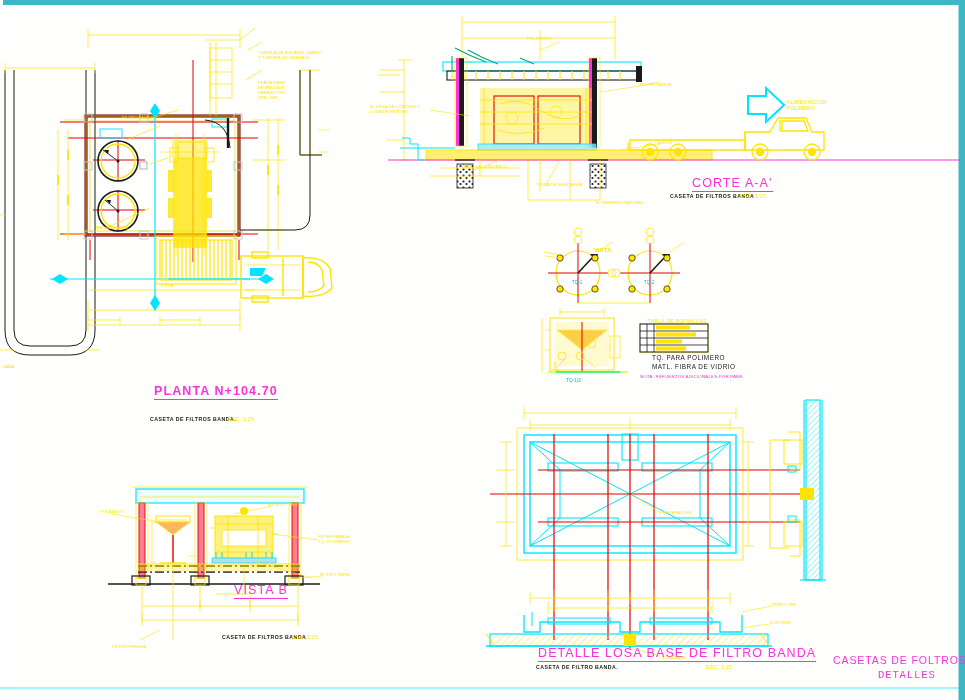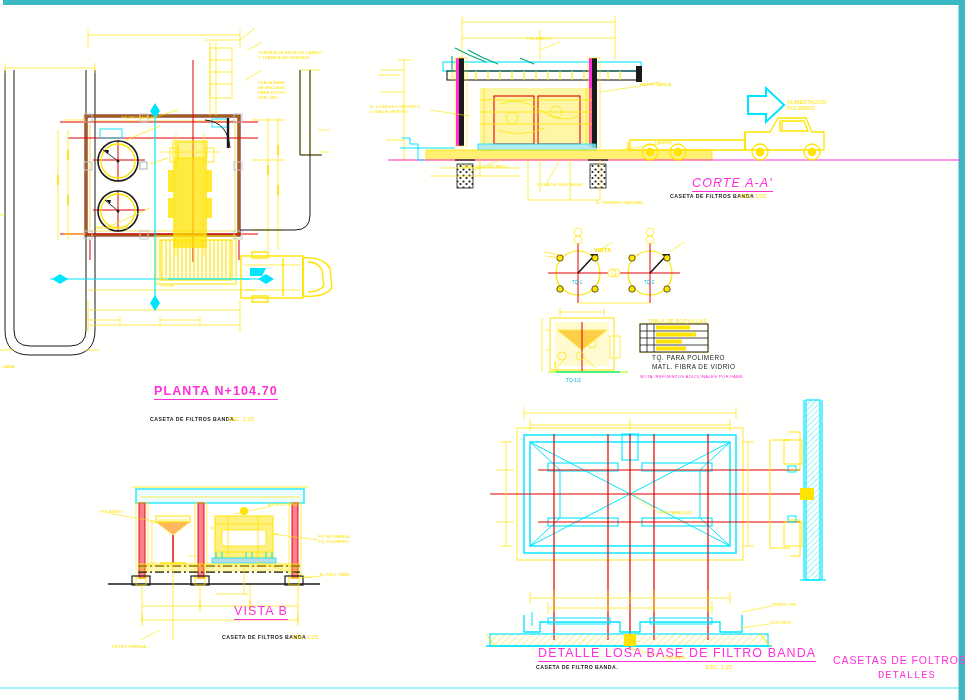--- a/index.html
+++ b/index.html
@@ -649,25 +649,25 @@
         <path d="M740 628 L770 624"></path>
       </g>
     </g>
 
   </svg>
 
   <div class="ttl title-main ul" style="left:154px;top:384px;font-weight:bold;">PLANTA  N+104.70</div>
   <div class="ttl title-sub" style="left:150px;top:416px;">CASETA DE FILTROS BANDA.</div>
   <div class="ttl title-scale" style="left:228px;top:416px;">ESC. 1:25</div>
 
-  <div class="ttl title-main ul" style="left:692px;top:176px;font-style:italic;">CORTE   A-A'</div>
+  <div class="ttl title-main ul" style="left:692px;top:176px;">CORTE   A-A'</div>
   <div class="ttl title-sub" style="left:670px;top:193px;">CASETA DE FILTROS BANDA</div>
   <div class="ttl title-scale" style="left:740px;top:193px;">ESC. 1:25</div>
 
-  <div class="ttl title-main ul" style="left:234px;top:604px;">VISTA  B</div>
+  <div class="ttl title-main ul" style="left:234px;top:583px;">VISTA  B</div>
   <div class="ttl title-sub" style="left:222px;top:634px;">CASETA DE FILTROS BANDA</div>
   <div class="ttl title-scale" style="left:292px;top:634px;">ESC. 1:25</div>
 
   <div class="ttl title-main ul" style="left:538px;top:646px;">DETALLE LOSA BASE DE FILTRO BANDA</div>
   <div class="ttl title-sub" style="left:536px;top:664px;">CASETA DE FILTRO BANDA.</div>
   <div class="ttl title-scale" style="left:706px;top:664px;">ESC. 1:25</div>
 
   <div class="ttl tbl-cap" style="left:652px;top:354px;">TQ. PARA POLIMERO</div>
   <div class="ttl tbl-cap" style="left:652px;top:363px;">MATL. FIBRA DE VIDRIO</div>
   <div class="ttl tbl-note" style="left:640px;top:374px;">NOTA: REFUERZOS ADICIONALES POR FABR.</div>

